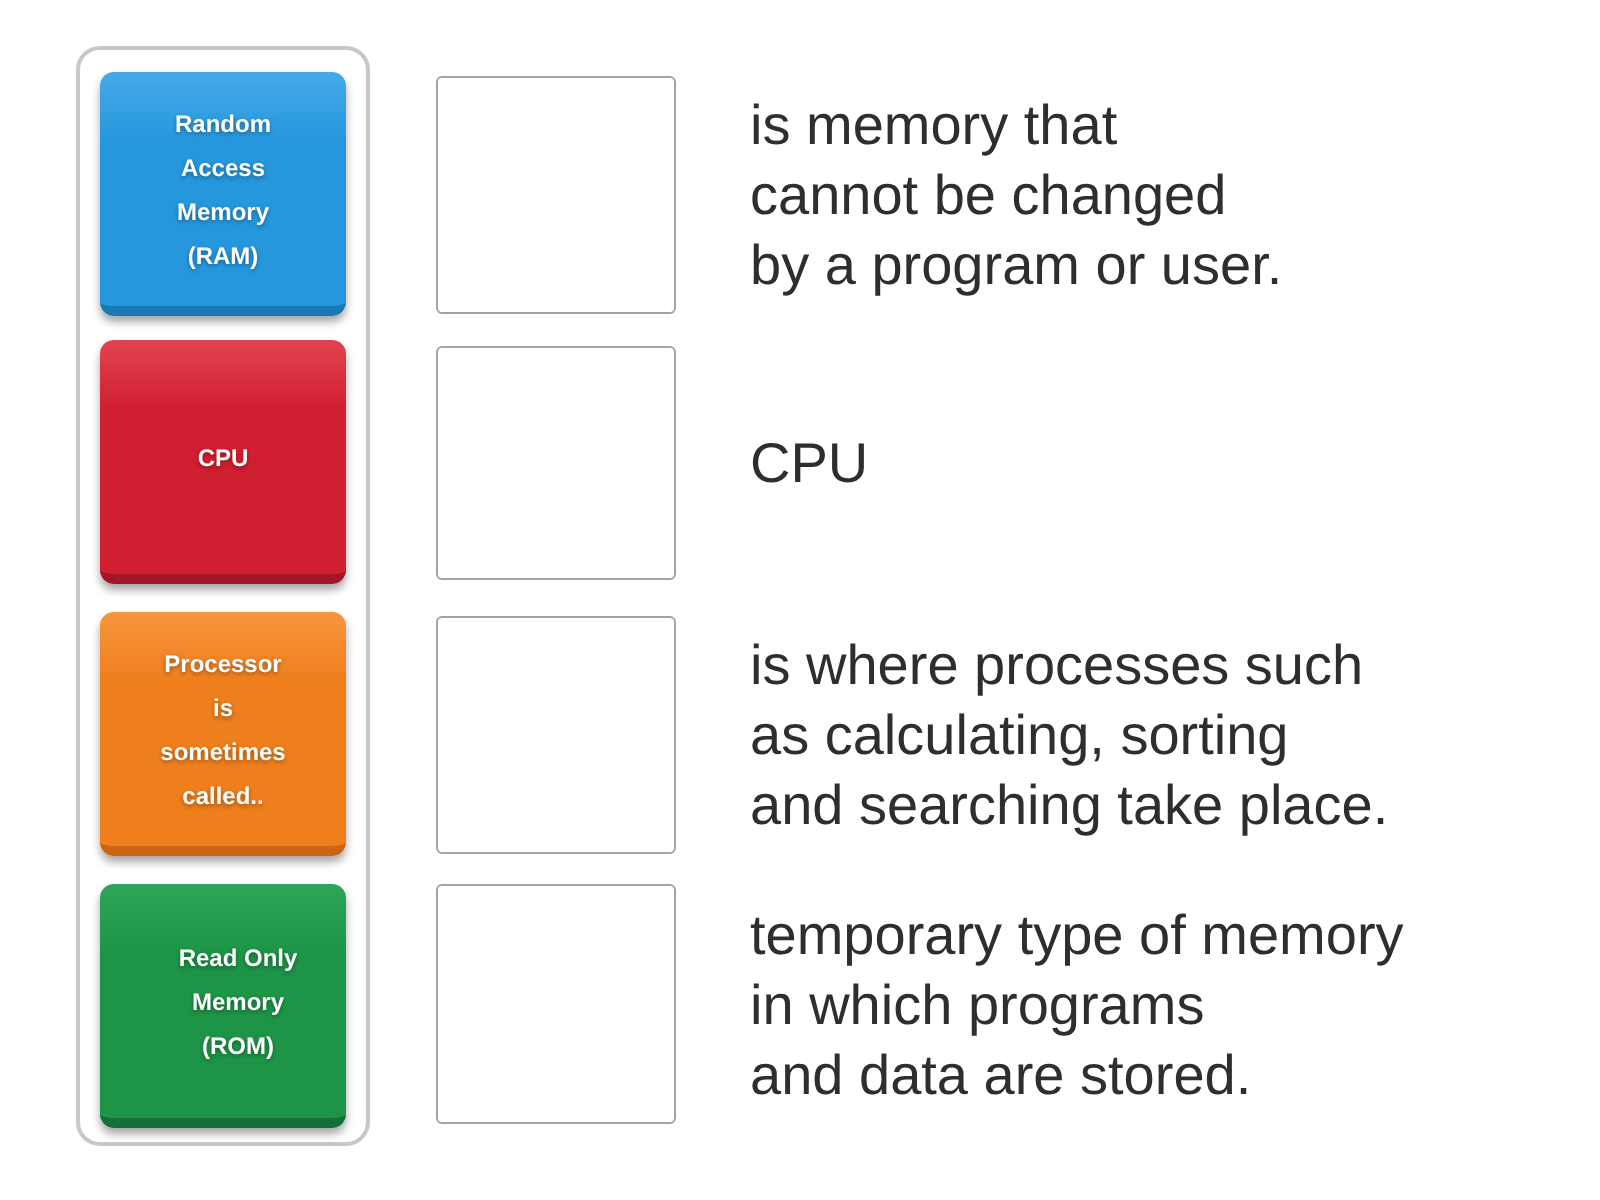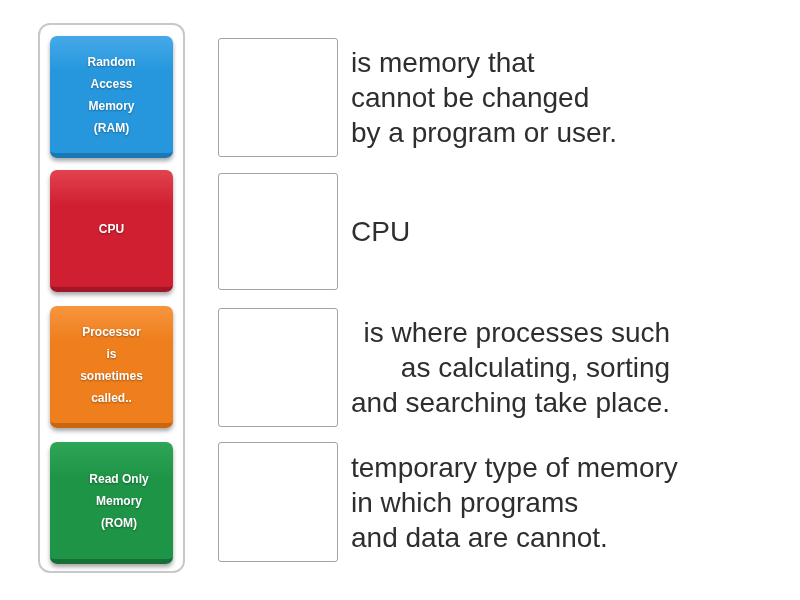--- a/index.html
+++ b/index.html
@@ -51,24 +51,25 @@
     padding: 2px 4px;
   }
 
   
   .match-row {
     position: absolute;
     left: 218px;
     height: 119px;
     display: flex;
     align-items: center;
+    gap: 24px;
   }
   .row-1 { top: 38px; }
   .row-2 { top: 173px; height: 117px; }
-  .row-3 { top: 308px; text-align: right; }
+  .row-3 { top: 308px; }
   .row-4 { top: 442px; height: 120px; }
   .drop-box {
     width: 120px;
     height: 100%;
     background: #ffffff;
     border: 1px solid #a3a3a3;
     border-radius: 3px;
     flex: 0 0 auto;
   }
   .definition {
@@ -123,16 +124,16 @@
     <div class="drop-box"></div>
     <div class="definition">is where processes such
 as calculating, sorting
 and searching take place.</div>
   </div>
 
   <div class="match-row row-4">
     <div class="drop-box"></div>
     <div class="definition">temporary type of memory
 in which programs
-and data are cannot.</div>
+and data are stored.</div>
   </div>
 
 </div>
 
 </body></html>

